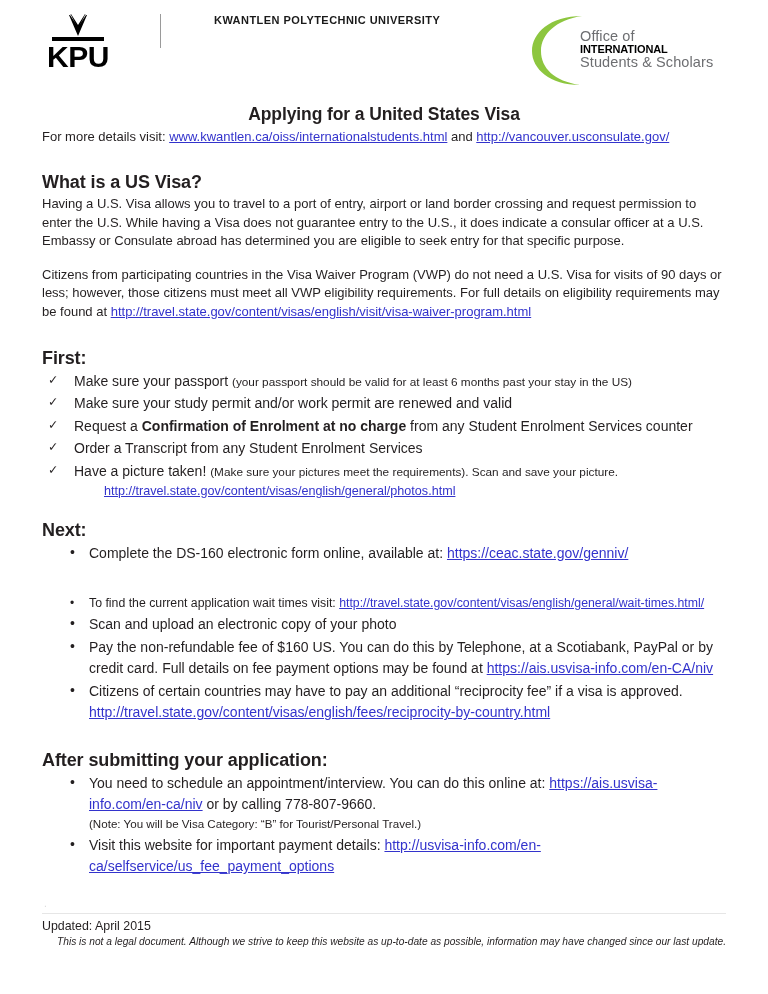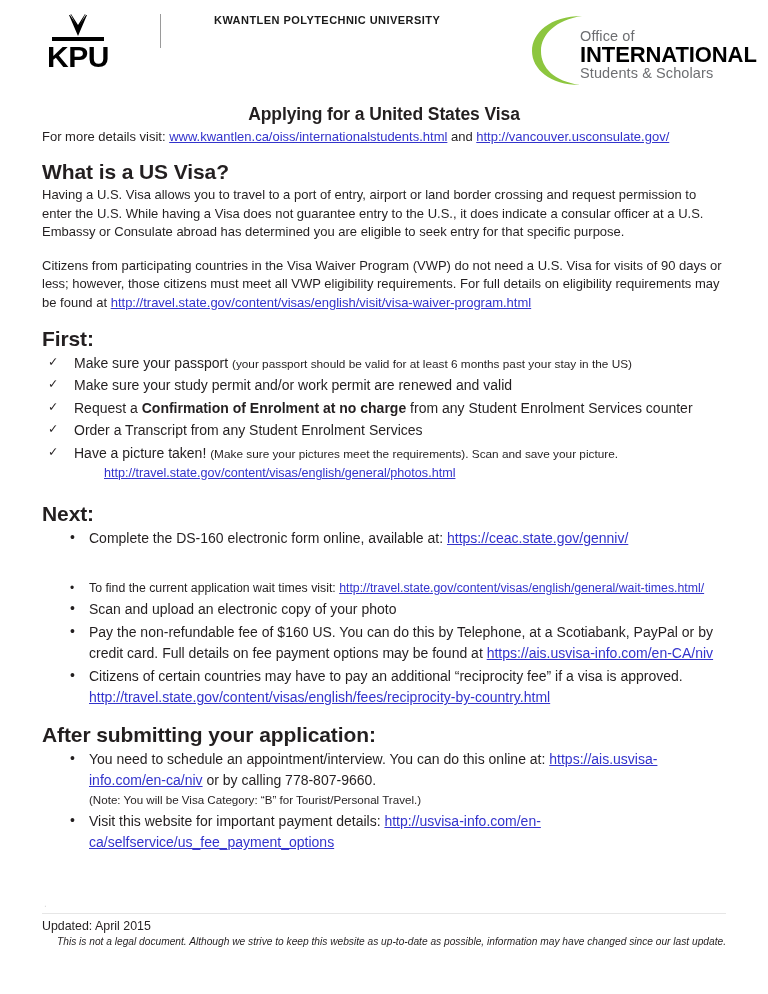--- a/index.html
+++ b/index.html
@@ -95,21 +95,21 @@
     left: 52px;
     top: 17px;
     line-height: 1.02;
   }
   .oiss-l1 {
     font-size: 14.5px;
     color: #6d6e71;
     letter-spacing: 0.1px;
   }
   .oiss-l2 {
-    font-size: 22px;
+    font-size: 11px;
     font-weight: bold;
     color: #000000;
     letter-spacing: -0.1px;
   }
   .oiss-l3 {
     font-size: 14.5px;
     color: #6d6e71;
     letter-spacing: 0.1px;
   }
 
@@ -120,23 +120,23 @@
     text-align: center;
     margin: 8px 0 4px 0;
     letter-spacing: -0.1px;
   }
   .subtitle {
     font-size: 13px;
     margin: 0 0 6px 0;
     line-height: 1.25;
   }
   h2.section-heading {
-    font-size: 21px;
-    font-weight: bold;
-    margin: 15px 0 2px 0;
+    font-size: 18px;
+    font-weight: bold;
+    margin: 27px 0 2px 0;
     letter-spacing: -0.1px;
   }
   h2.section-heading.tight {
     margin-top: 19px;
   }
   p.para {
     font-size: 13px;
     line-height: 1.42;
     margin: 0 0 0 0;
     text-align: left;

